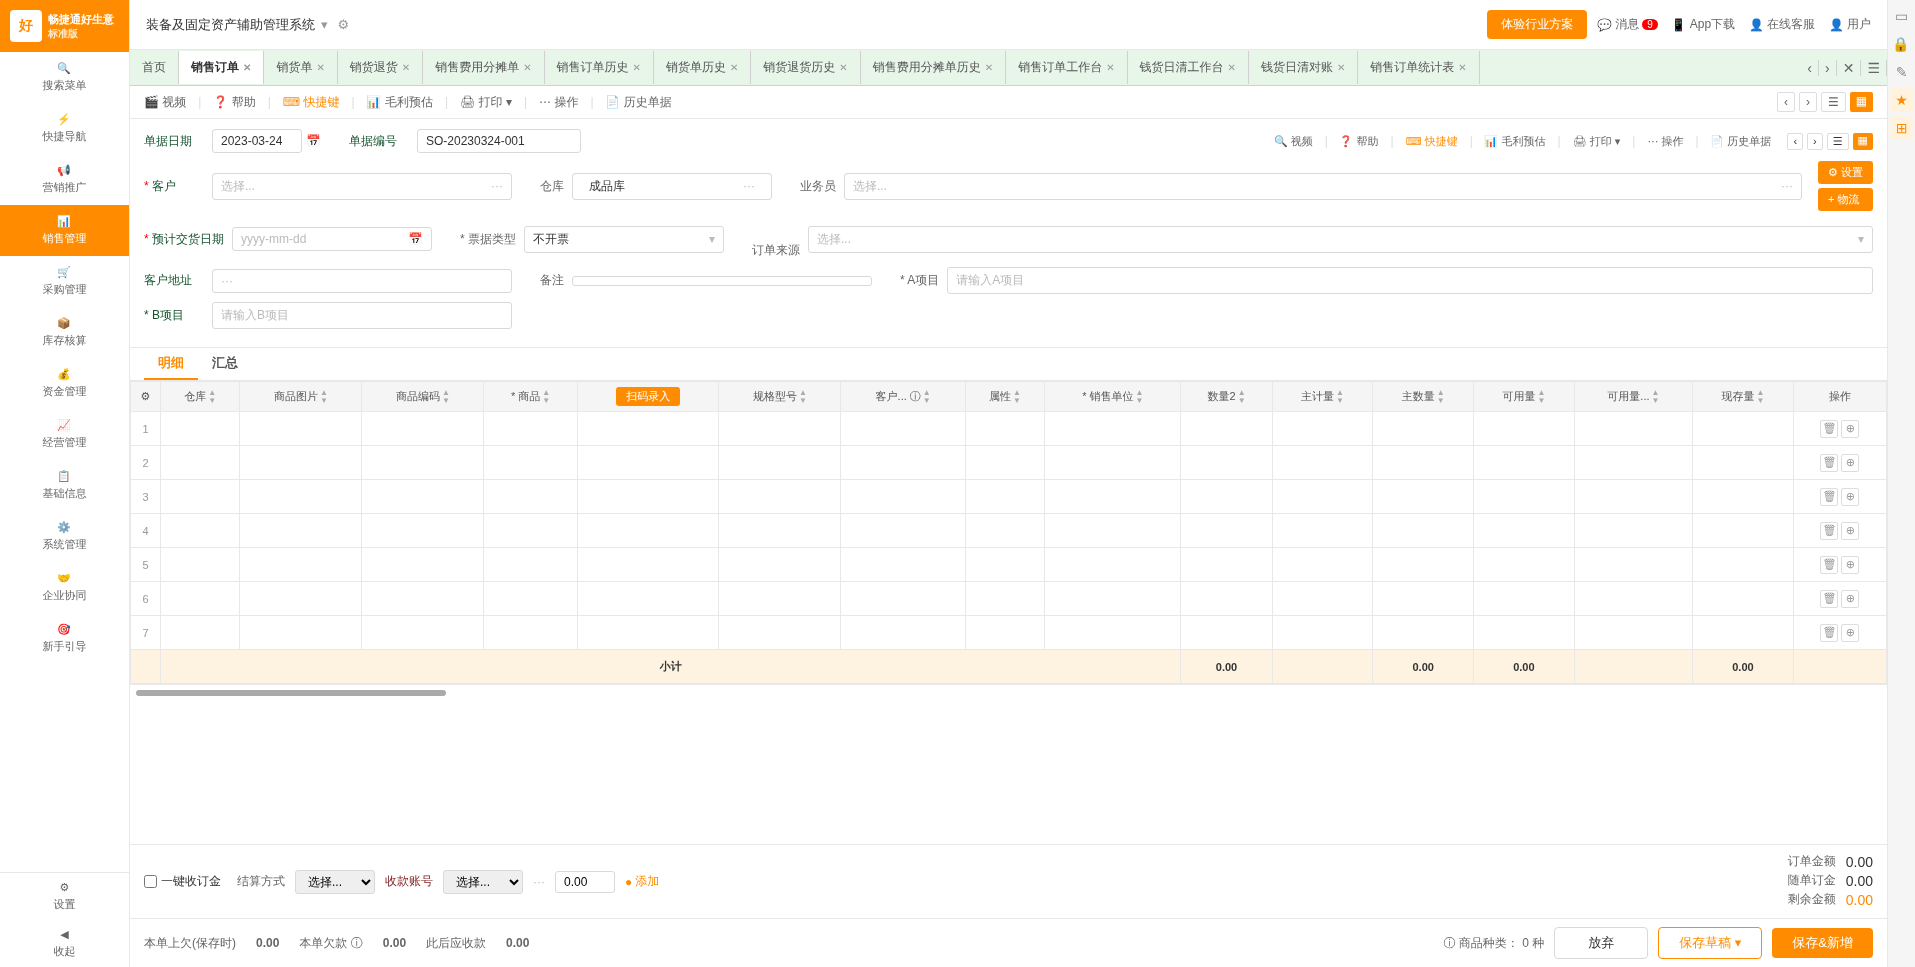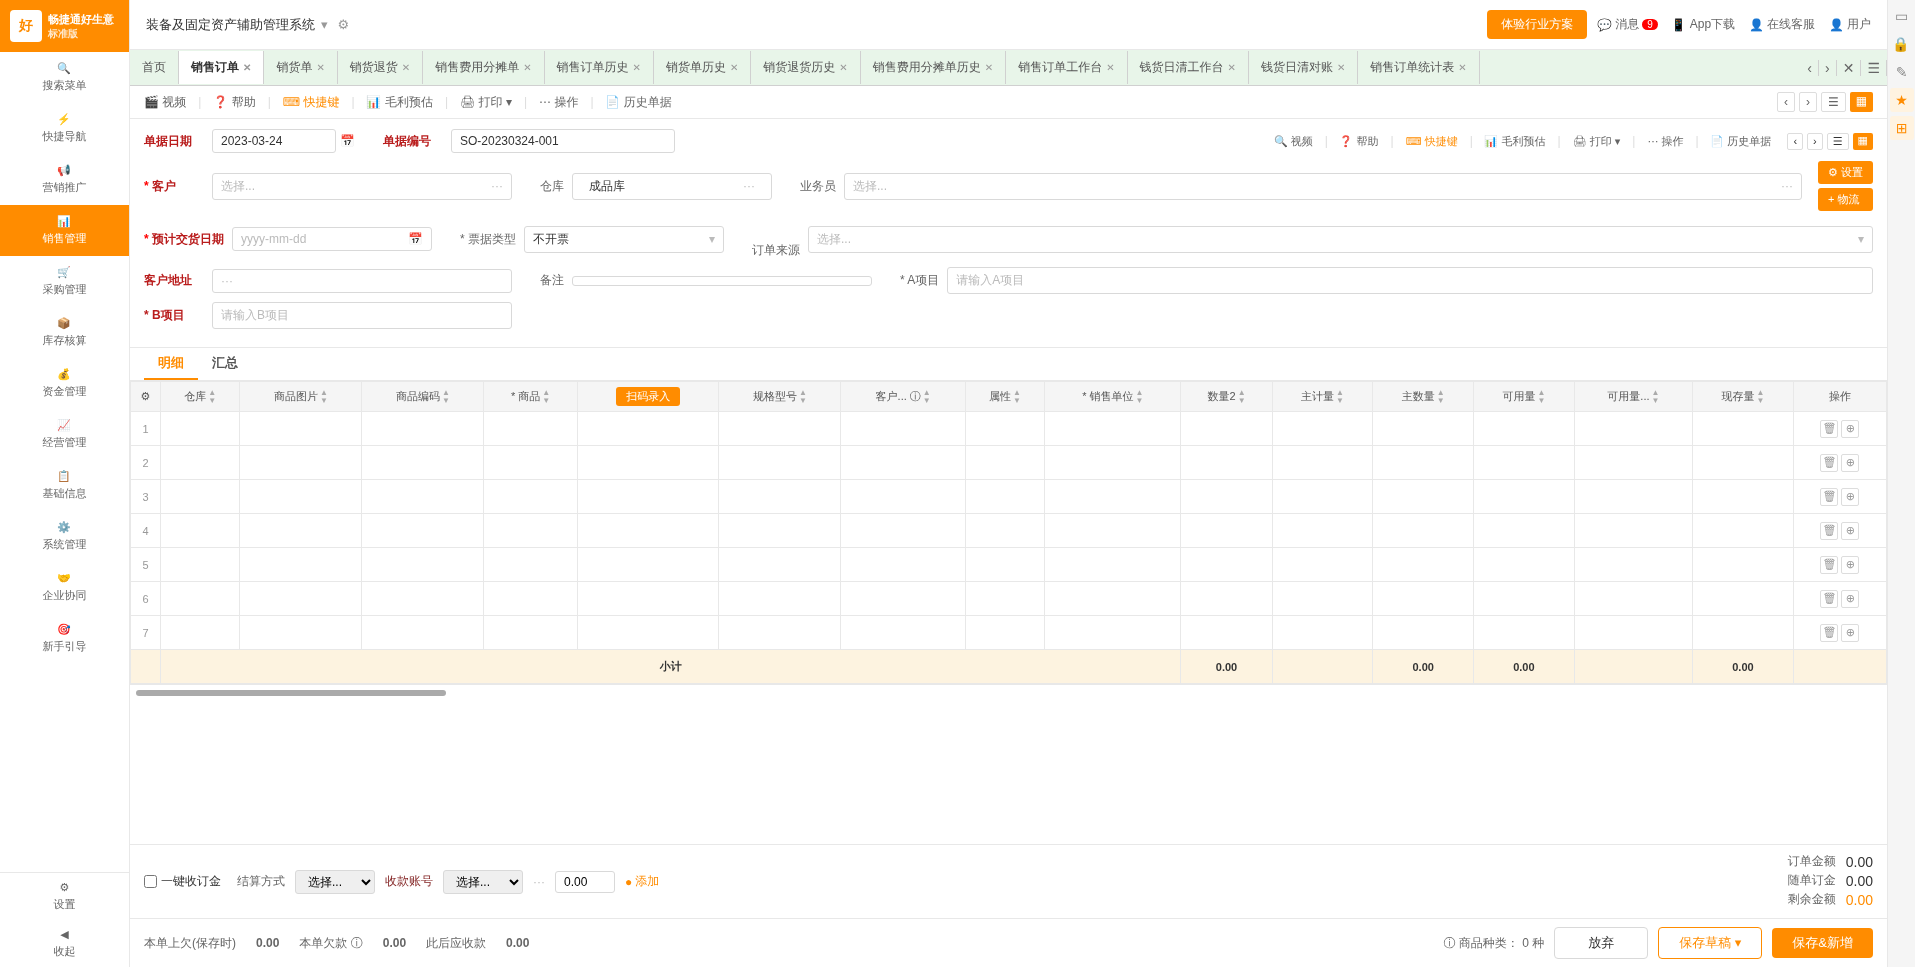--- a/index.html
+++ b/index.html
@@ -33,21 +33,21 @@
     .tab-close { color: #999; font-size: 10px; }
     .tab-nav { padding: 0 6px; cursor: pointer; color: #666; font-size: 14px; border-right: 1px solid #d0d0d0; }
 
     
     .toolbar { background: white; padding: 6px 14px; display: flex; align-items: center; gap: 8px; border-bottom: 1px solid #e8e8e8; font-size: 12px; color: #666; }
     .toolbar-sep { color: #ddd; margin: 0 4px; }
 
     
     .form-area { background: white; padding: 10px 14px; border-bottom: 1px solid #e8e8e8; }
     .form-row { display: flex; align-items: center; gap: 8px; margin-bottom: 8px; }
-    .form-label { color: #b91c1c; white-space: nowrap; min-width: 60px; font-weight: bold; }
+    .form-label { color: #14532d; white-space: nowrap; min-width: 60px; }
     .form-label.required::before { content: '* '; color: #f00; }
     .form-input { border: 1px solid #d9d9d9; border-radius: 3px; padding: 4px 8px; font-size: 12px; color: #333; background: white; min-width: 120px; }
     .form-input-placeholder { color: #bbb; }
     .date-field { display: flex; align-items: center; gap: 4px; }
     .date-input { border: 1px solid #d9d9d9; border-radius: 3px; padding: 4px 8px; font-size: 12px; color: #333; }
     .inner-tab { padding: 6px 14px; cursor: pointer; font-size: 13px; color: #ff8c00; border-bottom: 2px solid #ff8c00; font-weight: bold; }
     .inner-tab.inactive { color: #555; border-bottom: 2px solid transparent; }
 
     
     .table-container { background: white; overflow: auto; flex: 1; }
@@ -272,25 +272,25 @@
       <span style="border:1px solid #ddd; padding:2px 6px; border-radius:2px; cursor:pointer;">☰</span>
       <span style="background:#ff8c00; color:white; padding:2px 6px; border-radius:2px; cursor:pointer;">▦</span>
     </span>
   </div>
 
   <div class="form-area">
 
     <div class="form-row">
       <span class="form-label">单据日期</span>
       <div class="date-field">
-        <input class="date-input" readonly="" style="width: 124px;" value="2023-03-24">
+        <input class="date-input" readonly="" style="width: 90px;" value="2023-03-24">
         <span>📅</span>
       </div>
       <span style="margin-left:20px;" class="form-label">单据编号</span>
-      <input class="form-input" style="width: 224px;" value="SO-20230324-001">
+      <input class="form-input" style="width: 164px;" value="SO-20230324-001">
       <span style="flex:1"></span>
       <span style="color:#666; font-size:11px; display:flex; align-items:center; gap:3px;">🔍 视频</span>
       <span style="color:#ddd; margin:0 4px">|</span>
       <span style="color:#666; font-size:11px;">❓ 帮助</span>
       <span style="color:#ddd; margin:0 4px">|</span>
       <span style="color:#ff8c00; font-size:11px;">⌨ 快捷键</span>
       <span style="color:#ddd; margin:0 4px">|</span>
       <span style="color:#666; font-size:11px;">📊 毛利预估</span>
       <span style="color:#ddd; margin:0 4px">|</span>
       <span style="color:#666; font-size:11px;">🖨 打印 ▾</span>

